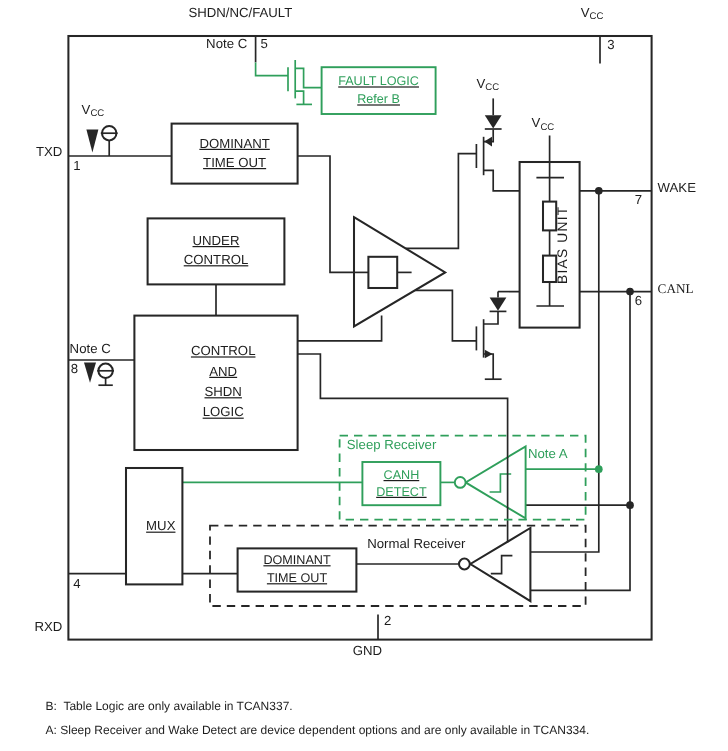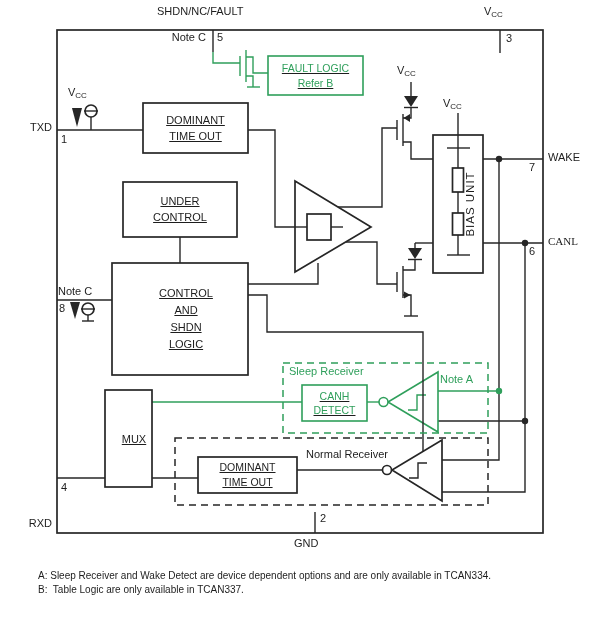--- a/index.html
+++ b/index.html
@@ -227,16 +227,16 @@
   </div>
 
   <div class="vlabel" style="left:445px;top:135px;width:50px;height:138px;">
     <span>BIAS UNIT</span>
   </div>
 
   <div class="lbl grn" style="left:289px;top:365px;">Sleep Receiver</div>
   <div class="lbl grn" style="left:440px;top:373px;">Note A</div>
   <div class="lbl" style="left:306px;top:448px;">Normal Receiver</div>
 
-  <div class="note" style="top:570px;">A: Sleep Receiver and Wake Detect are device dependent options and are only available in TCAN334.</div>
+  <div class="note" style="top:604px;">A: Sleep Receiver and Wake Detect are device dependent options and are only available in TCAN334.</div>
   <div class="note" style="top:584px;">B:  Table Logic are only available in TCAN337.</div>
 
 </div>
 
 </body></html>

